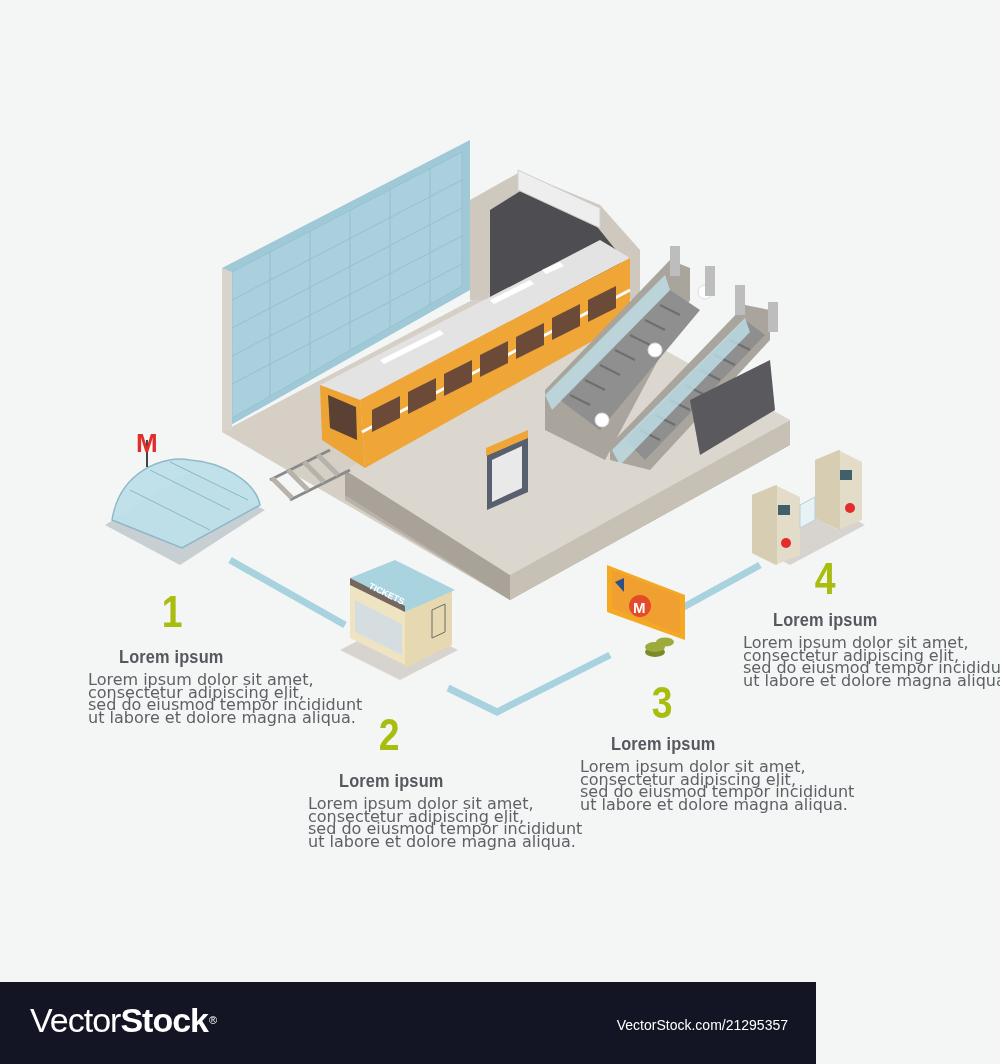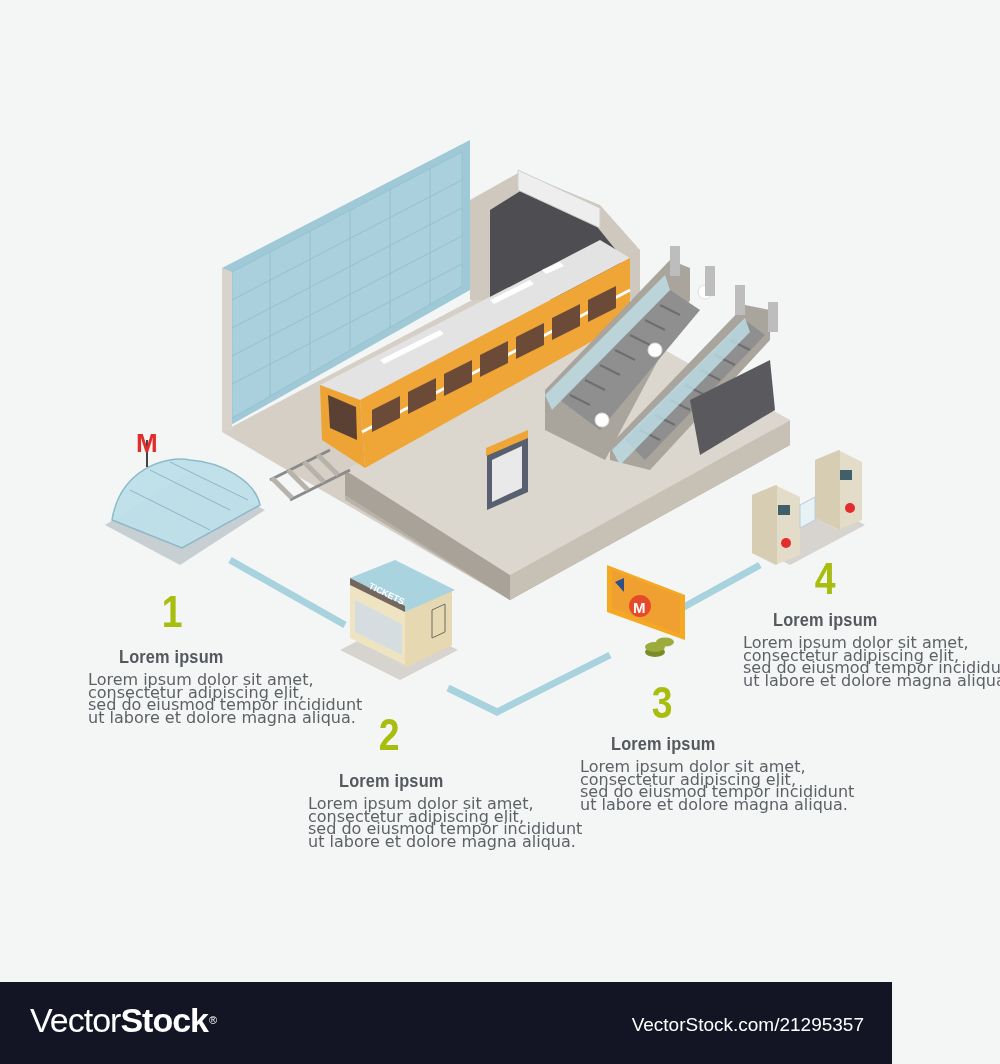--- a/index.html
+++ b/index.html
@@ -3,26 +3,26 @@
 <meta charset="utf-8">
 <style>
   html,body{margin:0;padding:0;}
   body{width:1000px;height:1064px;background:#f4f6f6;position:relative;overflow:hidden;font-family:"DejaVu Sans",sans-serif;}
   .canvas{position:absolute;left:0;top:0;width:1000px;height:982px;background:#f4f6f6;}
   svg.scene{position:absolute;left:0;top:0;}
   .step{position:absolute;text-align:left;}
   .step .num{position:absolute;font-family:"Liberation Sans",sans-serif;font-weight:bold;font-size:44px;line-height:44px;color:#a9bd0f;transform:scaleX(0.85);}
   .step .title{position:absolute;font-family:"Liberation Sans",sans-serif;font-weight:bold;font-size:19px;line-height:20px;color:#55595e;white-space:nowrap;transform:scaleX(0.86);transform-origin:left top;letter-spacing:0.2px;}
   .step .body{position:absolute;font-family:"DejaVu Sans",sans-serif;font-size:16px;line-height:12.5px;color:#5d6166;white-space:pre;}
-  .footer{position:absolute;left:0;top:982px;width:892px;height:82px;background:#131524;}
+  .footer{position:absolute;left:0;top:982px;width:816px;height:82px;background:#131524;}
   .brand{position:absolute;left:30px;top:18px;color:#fff;font-family:"Liberation Sans",sans-serif;font-size:34px;line-height:40px;white-space:nowrap;}
   .brand .b1{font-weight:normal;letter-spacing:-1px;}
   .brand .b2{font-weight:bold;letter-spacing:-1px;}
   .brand .reg{font-size:11px;vertical-align:top;margin-left:1px;}
-  .credit{position:absolute;right:28px;top:32px;color:#fff;font-family:"Liberation Sans",sans-serif;font-size:19px;line-height:22px;white-space:nowrap;}
+  .credit{position:absolute;right:28px;top:32px;color:#fff;font-family:"Liberation Sans",sans-serif;font-size:14px;line-height:22px;white-space:nowrap;}
 </style>
 </head>
 <body>
 
 <div class="canvas">
   <svg class="scene" width="1000" height="982" viewBox="0 0 1000 982">
 
     <g fill="none" stroke="#a8d3de" stroke-width="7" stroke-linejoin="miter">
       <polyline points="230,560 345,625"></polyline>
       <polyline points="448,688 497,712 610,655"></polyline>

